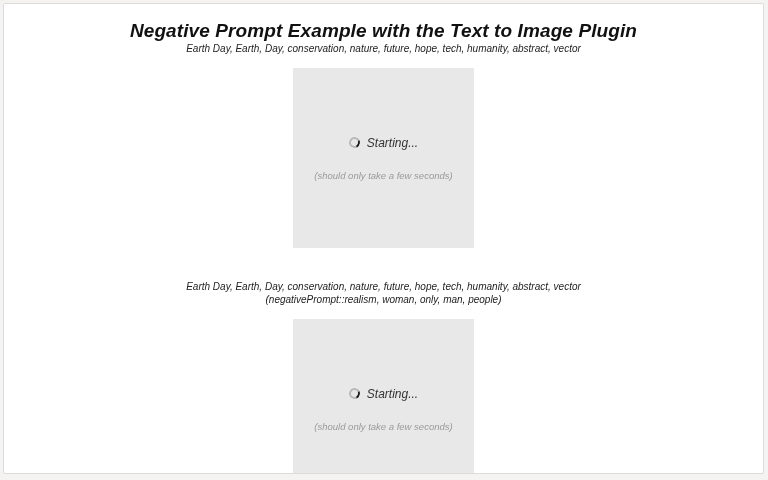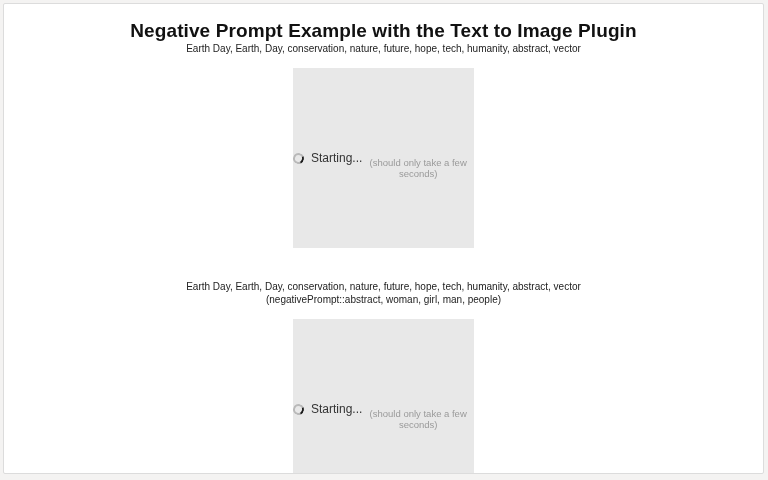--- a/index.html
+++ b/index.html
@@ -9,20 +9,21 @@
     font-family: "Liberation Sans", sans-serif;
     overflow: hidden;
   }
   .frame {
     position: absolute;
     top: 3px; left: 3px; right: 4px; bottom: 6px;
     background: #ffffff;
     border: 1px solid #dcdcdc;
     border-radius: 2px;
     overflow: hidden;
+    font-style: italic;
   }
   .page-title {
     margin-top: 16px;
     text-align: center;
     font-size: 19px;
     font-weight: bold;
     color: #111111;
     letter-spacing: 0.1px;
   }
   .gen-section { text-align: center; }
@@ -32,21 +33,21 @@
     line-height: 13px;
     color: #222222;
   }
   .prompt-caption .neg-line { display: block; }
   .image-placeholder {
     width: 181px;
     height: 180px;
     margin: 13px auto 0 auto;
     background: #e8e8e8;
     display: flex;
-    flex-direction: row;
+    flex-direction: column;
     align-items: center;
     justify-content: center;
   }
   .section-2 { margin-top: 32px; }
   .loading-row {
     display: flex;
     align-items: center;
     justify-content: center;
     gap: 7px;
   }
@@ -82,21 +83,21 @@
         <span class="spinner"></span>
         <span class="loading-label">Starting...</span>
       </div>
       <div class="loading-note">(should only take a few seconds)</div>
     </div>
   </div>
 
   <div class="gen-section section-2">
     <p class="prompt-caption">
       <span class="prompt-line">Earth Day, Earth, Day, conservation, nature, future, hope, tech, humanity, abstract, vector</span>
-      <span class="neg-line">(negativePrompt::abstract, woman, girl, man, people)</span>
+      <span class="neg-line">(negativePrompt::realism, woman, only, man, people)</span>
     </p>
     <div class="image-placeholder">
       <div class="loading-row">
         <span class="spinner"></span>
         <span class="loading-label">Starting...</span>
       </div>
       <div class="loading-note">(should only take a few seconds)</div>
     </div>
   </div>
 

